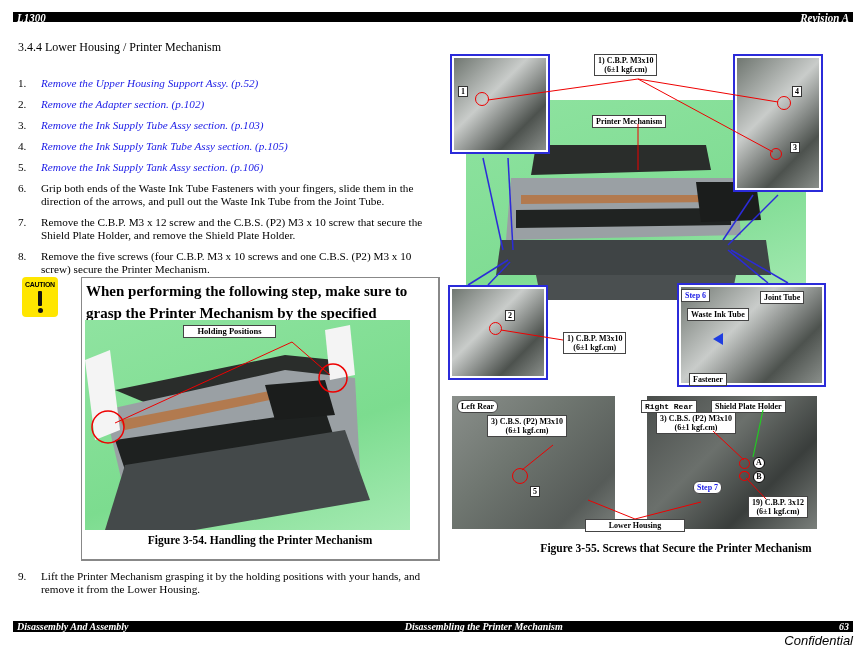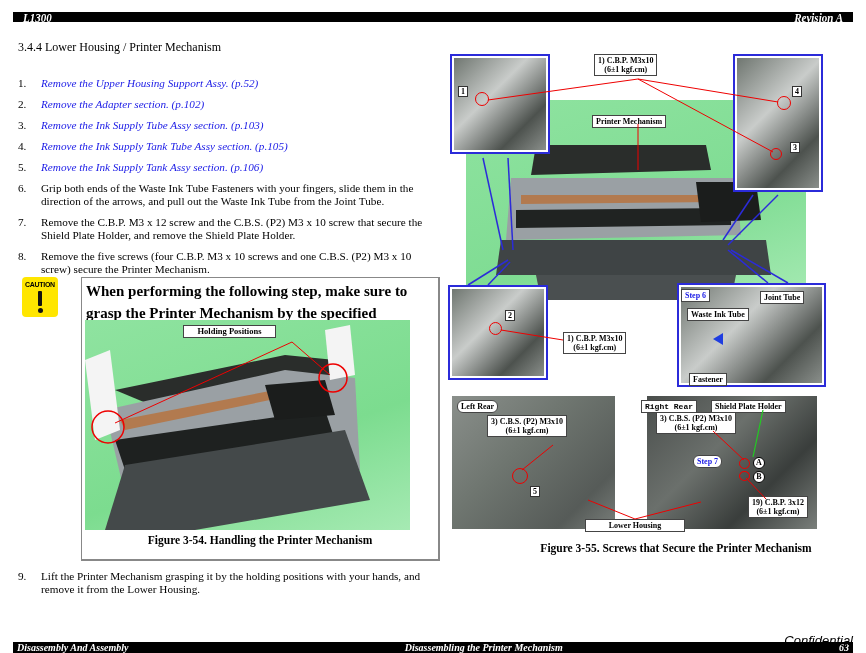--- a/index.html
+++ b/index.html
@@ -1,17 +1,17 @@
 <!DOCTYPE html>
 <html><head>
 <meta charset="utf-8">
 <style>
   * { box-sizing: border-box; margin: 0; padding: 0; }
   body { width: 866px; height: 653px; background: #fff; font-family: "Liberation Serif", serif; position: relative; overflow: hidden; color: #000; }
-  .hdr { position: absolute; left: 13px; top: 12px; width: 840px; height: 10px; background: #000; color: #fff; font-style: italic; font-weight: bold; font-size: 11px; line-height: 10px; padding: 0 10px; display: flex; justify-content: space-between; font-family: "Liberation Serif", serif; }
+  .hdr { position: absolute; left: 13px; top: 12px; width: 840px; height: 10px; background: #000; color: #fff; font-style: italic; font-weight: bold; font-size: 11px; line-height: 10px; padding: 0 4px; display: flex; justify-content: space-between; font-family: "Liberation Serif", serif; }
   .hdr span { display:block; transform: scaleY(1.15); }
   .title { position: absolute; left: 18px; top: 40px; font-size: 12px; font-weight: normal; font-family: "Liberation Serif", serif; }
   .steps { position: absolute; left: 18px; top: 77px; width: 420px; font-size: 11.2px; line-height: 13px; }
   .step { display: flex; margin-bottom: 8px; }
   .step .n { width: 23px; flex: 0 0 23px; }
   .step .t { flex: 1; }
   .step.link .t { color: #1a1ae6; font-style: italic; }
   .caution { position: absolute; left: 22px; top: 277px; width: 34px; width: 36px; height: 40px; background: #ffe600; border-radius: 4px; text-align: center; }
   .caution .cl { font-family: "Liberation Sans", sans-serif; font-weight: bold; font-size: 7px; margin-top: 4px; letter-spacing: -0.3px; }
   .caution .bang { width: 4px; height: 15px; background: #111; margin: 3px auto 0; border-radius: 1px; }
@@ -19,21 +19,21 @@
   .cbox { position: absolute; left: 81px; top: 277px; width: 359px; height: 284px; border: 1px solid #888; border-right-width: 2px; border-bottom-width: 2px; }
   .cbox .ct { font-weight: bold; font-size: 15px; line-height: 22px; padding: 2px 4px; }
   .photo1 { position: absolute; left: 3px; top: 42px; width: 325px; height: 210px; background: linear-gradient(160deg,#8fe3a0,#7cdc8f 60%,#a6eab3); overflow: hidden; }
   .cap { position: absolute; font-weight: bold; font-size: 11.5px; text-align: center; width: 100%; }
   .lbl { position: absolute; background: #fff; border: 1px solid #444; font-weight: bold; font-size: 8px; text-align: center; line-height: 9px; padding: 1px 3px; white-space: nowrap; }
   .lbl.step { border-color: #444; color: #1a1ae6; margin: 0; display: block; font-family: Liberation Serif, serif; }
   .num { position: absolute; background: #fff; border: 1px solid #333; font-weight: bold; font-size: 8px; width: 10px; height: 11px; line-height: 10px; text-align: center; }
   .redc { position: absolute; border: 1.5px solid #e00; border-radius: 50%; }
   .inset { position: absolute; border: 2px solid #2b2bd9; background: #fff; padding: 2px; }
   .inset .in { width: 100%; height: 100%; background: linear-gradient(135deg,#6f7670,#c9ccca 40%,#4d524e 75%,#8a8f8b); }
-  .ftr { position: absolute; left: 13px; top: 621px; width: 840px; height: 11px; background: #000; color: #fff; font-style: italic; font-weight: bold; font-size: 10px; line-height: 11px; padding: 0 4px; display: flex; justify-content: space-between; margin-top: 21px; }
+  .ftr { position: absolute; left: 13px; top: 621px; width: 840px; height: 11px; background: #000; color: #fff; font-style: italic; font-weight: bold; font-size: 10px; line-height: 11px; padding: 0 4px; display: flex; justify-content: space-between; }
   .conf { position: absolute; right: 13px; top: 633px; font-family: "Liberation Sans", sans-serif; font-style: italic; font-size: 13px; }
   svg.ov { position: absolute; left: 0; top: 0; pointer-events: none; }
 </style>
 </head>
 <body>
 
 <div class="hdr">
   <span>L1300</span>
   <span>Revision A</span>
 </div>
@@ -170,21 +170,21 @@
   <div class="redc" style="left:64px;top:418px;width:16px;height:16px;"></div>
   <div class="num" style="left:82px;top:436px;">5</div>
 
   <div style="position:absolute;left:199px;top:346px;width:170px;height:133px;background:linear-gradient(135deg,#4a4e4c,#6b706c 40%,#3a3e3c 70%,#7a7f7b);"></div>
   <div class="lbl" style="left:193px;top:350px;font-family:Liberation Mono, monospace;">Right Rear</div>
   <div class="lbl" style="left:263px;top:350px;">Shield Plate Holder</div>
   <div class="lbl" style="left:208px;top:362px;">
       <div>3) C.B.S. (P2) M3x10</div>
       <div>(6±1 kgf.cm)</div>
     </div>
-  <div class="lbl step" style="left:245px;top:405px;border-radius:6px;">Step 7</div>
+  <div class="lbl step" style="left:245px;top:431px;border-radius:6px;">Step 7</div>
   <div class="redc" style="left:291px;top:408px;width:11px;height:11px;"></div>
   <div class="redc" style="left:291px;top:421px;width:11px;height:10px;"></div>
   <div style="position:absolute;left:305px;top:407px;width:12px;height:12px;border-radius:50%;background:#fff;border:1px solid #000;font-size:8px;font-weight:bold;text-align:center;line-height:10px;">A</div>
   <div style="position:absolute;left:305px;top:421px;width:12px;height:12px;border-radius:50%;background:#fff;border:1px solid #000;font-size:8px;font-weight:bold;text-align:center;line-height:10px;">B</div>
   <div class="lbl" style="left:300px;top:446px;">
       <div>19) C.B.P. 3x12</div>
       <div>(6±1 kgf.cm)</div>
     </div>
   <div class="lbl" style="left:137px;top:469px;width:100px;">Lower Housing</div>
 

